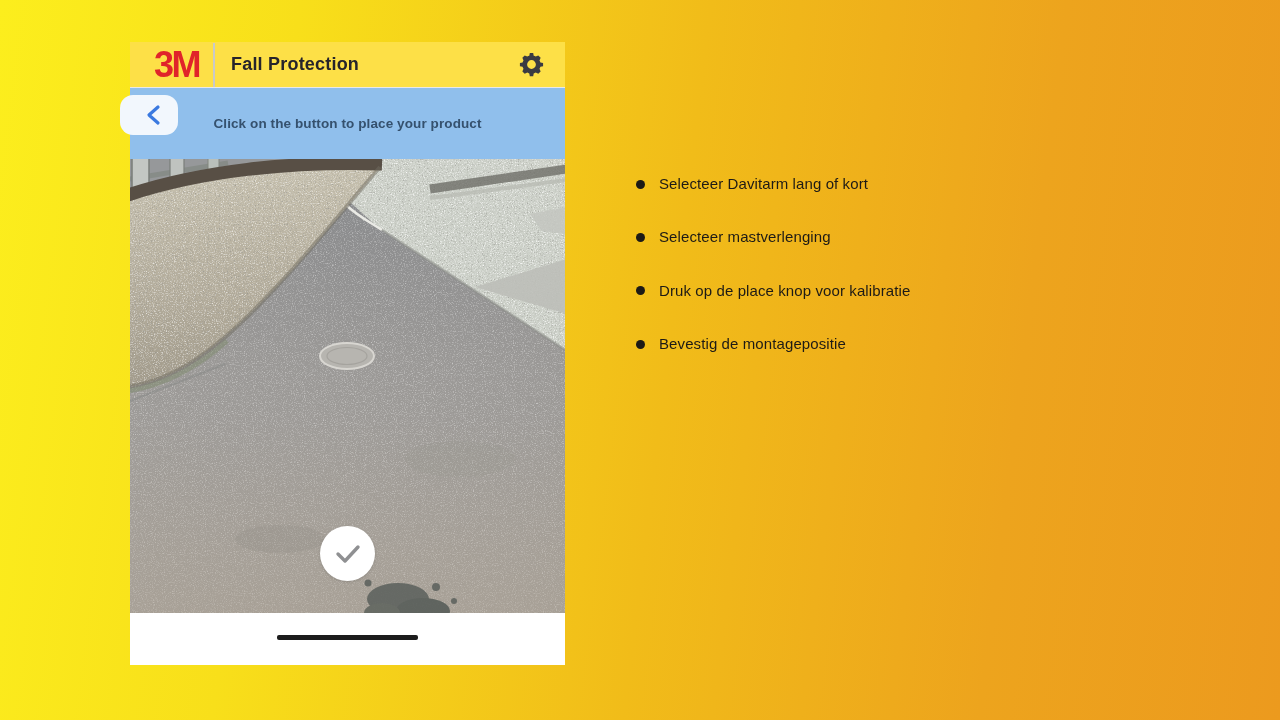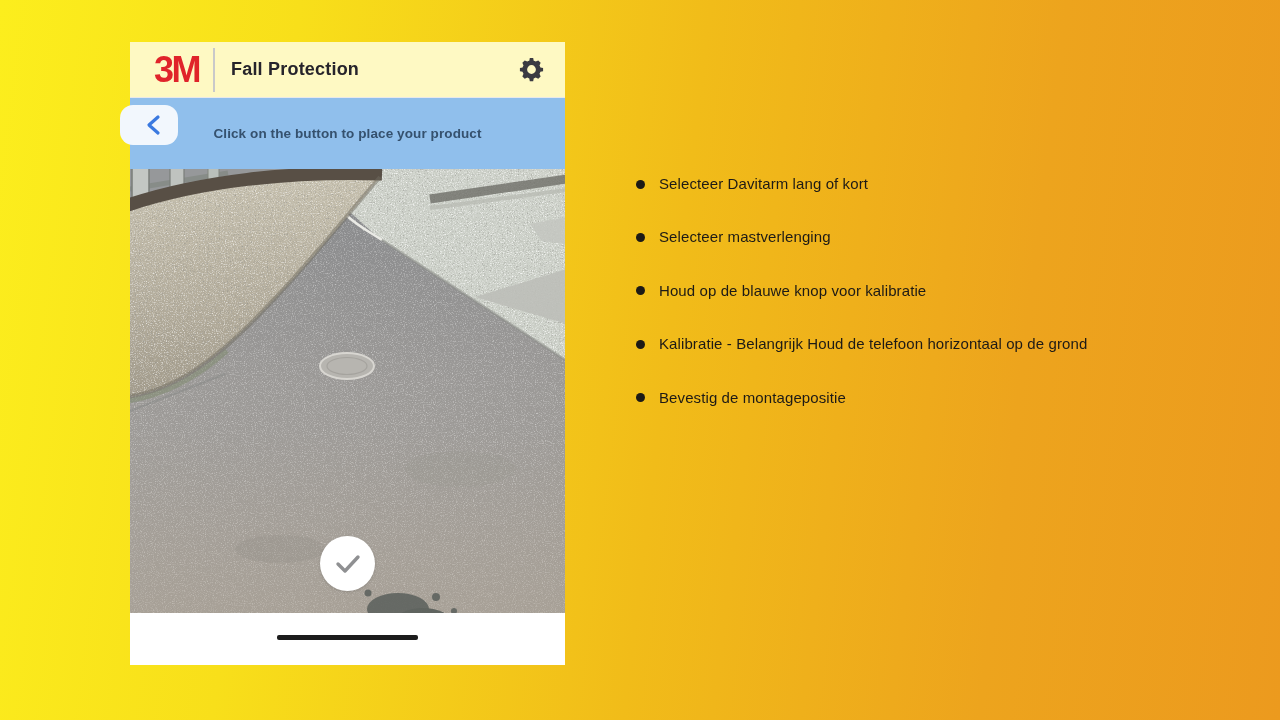--- a/index.html
+++ b/index.html
@@ -12,22 +12,22 @@
     position:absolute;inset:0;
     background:linear-gradient(97deg,#FCEE1D 0%,#F8DF1A 22%,#F1BC19 52%,#EDA41D 78%,#EC9A1E 100%);
   }
 
   
   .phone{
     position:absolute;left:130px;top:42px;width:435px;height:623px;
     background:#ffffff;display:flex;flex-direction:column;
   }
   .app-header{
-    height:56px;display:flex;align-items:center;flex:0 0 auto;
-    background:#fef9c3;padding:0 0 0 24px;box-sizing:border-box;
+    height:46px;display:flex;align-items:center;flex:0 0 auto;
+    background:#fde047;padding:0 0 0 24px;box-sizing:border-box;
     border-bottom:1px solid #e9e9e9;
   }
   .logo3m{
     font-weight:900;font-size:36px;letter-spacing:-2.5px;
     color:#E0242A;line-height:1;transform:scaleY(1.02);
   }
   .hdr-divider{
     width:2px;height:44px;background:#c9c9c9;margin:0 16px 0 14px;flex:0 0 auto;
   }
   .app-title{
@@ -215,24 +215,20 @@
     <li>
       <span class="dot"></span>
       <span class="li-text">Selecteer Davitarm lang of kort</span>
     </li>
     <li>
       <span class="dot"></span>
       <span class="li-text">Selecteer mastverlenging</span>
     </li>
     <li>
       <span class="dot"></span>
-      <span class="li-text">Houd op de blauwe knop voor kalibratie</span>
-    </li>
-    <li>
-      <span class="dot"></span>
-      <span class="li-text">Kalibratie - Belangrijk Houd de telefoon horizontaal op de grond</span>
+      <span class="li-text">Druk op de place knop voor kalibratie</span>
     </li>
     <li>
       <span class="dot"></span>
       <span class="li-text">Bevestig de montagepositie</span>
     </li>
   </ul>
 </div>
 
 </body></html>

